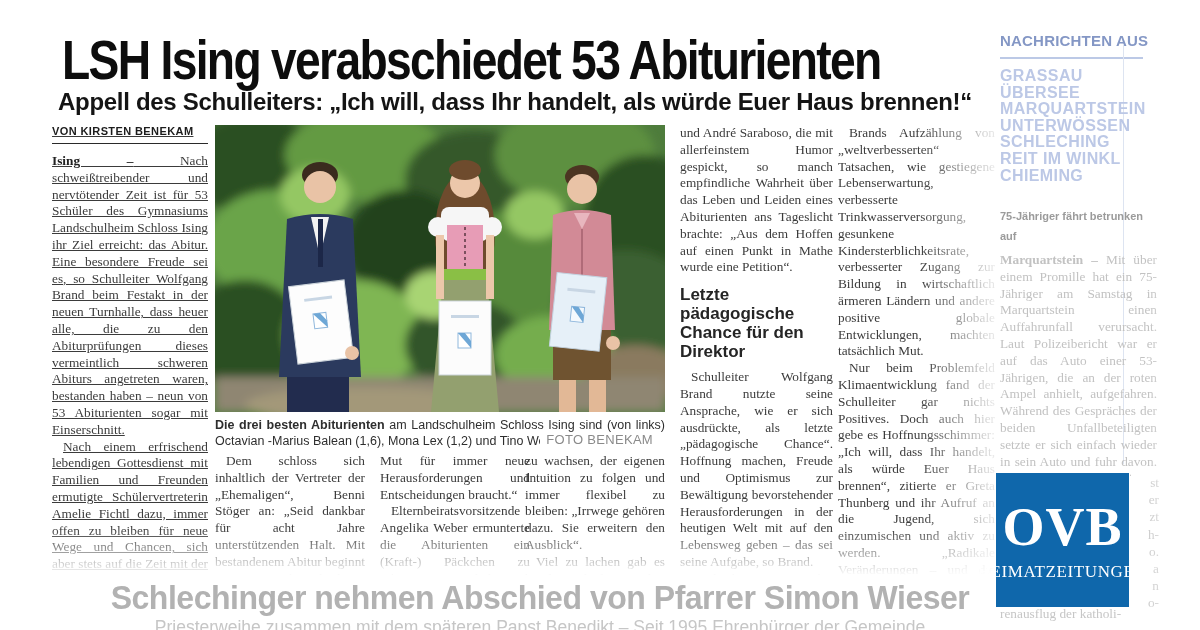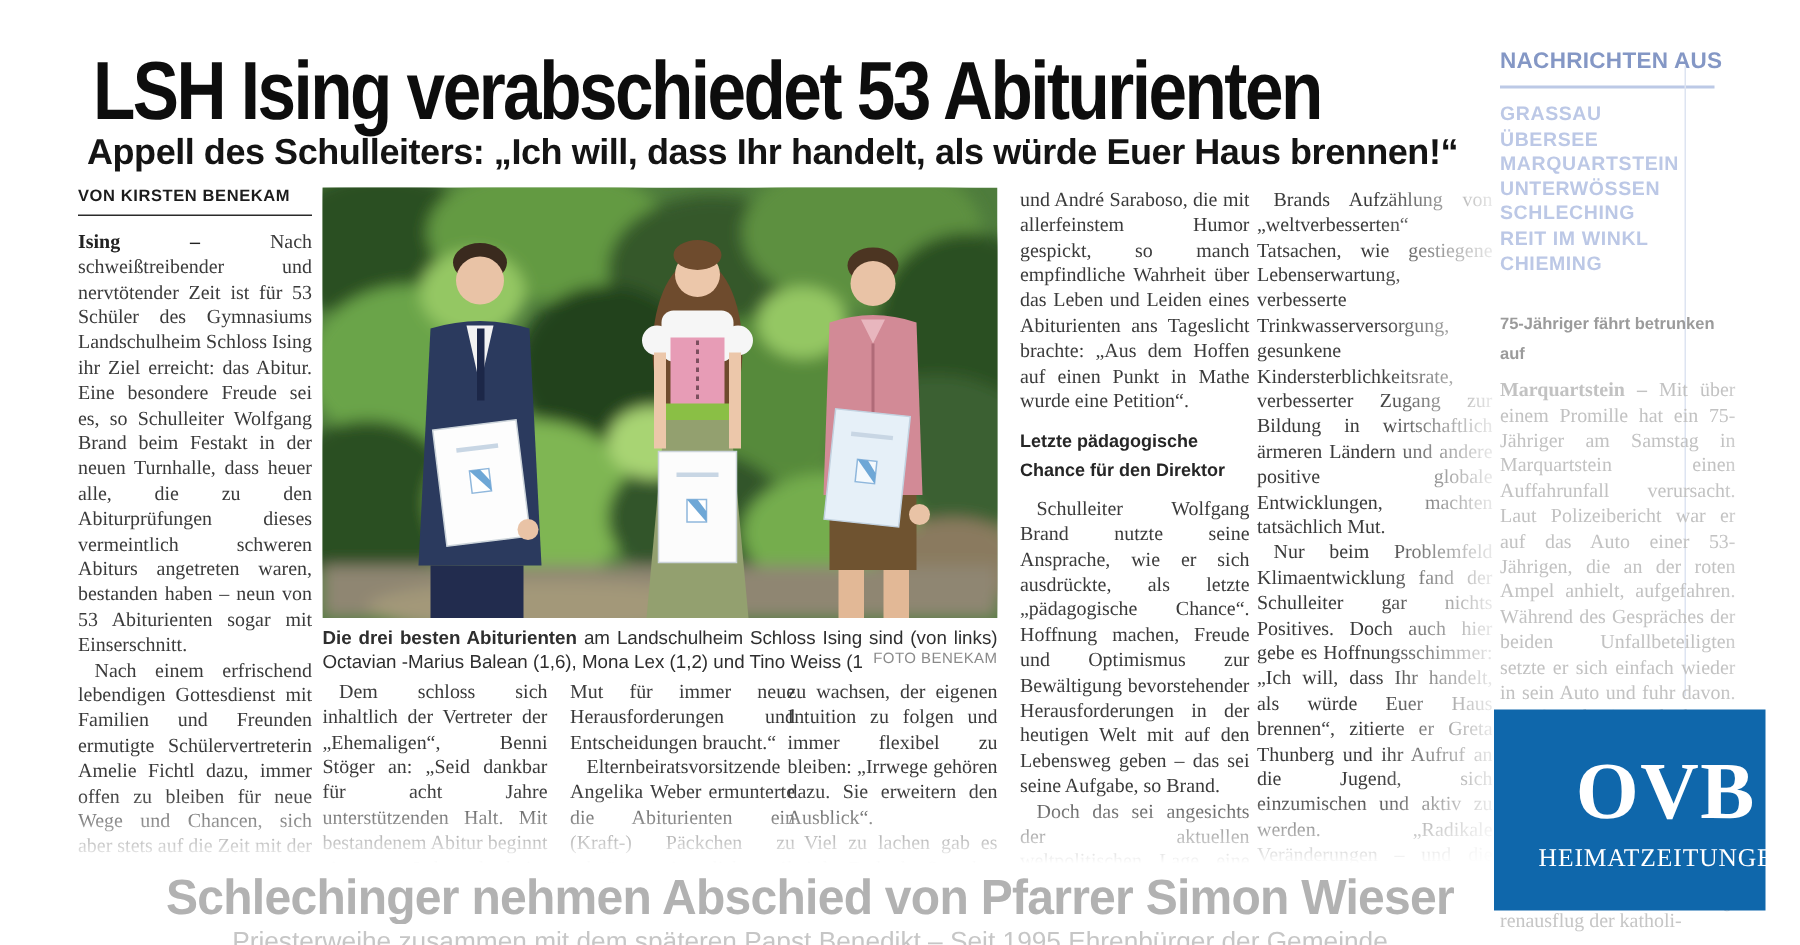--- a/index.html
+++ b/index.html
@@ -16,54 +16,54 @@
             letter-spacing:-.3px;color:#141414;}
 
   
   .col{overflow:hidden;}
   .p{font-size:13.3px;line-height:16.8px;text-align:justify;hyphens:auto;margin:0;color:#3b3b3b;}
   .ind{text-indent:11px;}
   .lead{font-weight:700;color:#222;}
   #byline{font-family:"Liberation Sans",sans-serif;font-weight:700;font-size:11px;
           letter-spacing:.4px;color:#1c1c1c;border-bottom:1.5px solid #2a2a2a;
           padding-bottom:6px;margin-bottom:9px;}
-  .subhead2{font-family:"Liberation Sans",sans-serif;font-weight:700;font-size:12px;
+  .subhead2{font-family:"Liberation Sans",sans-serif;font-weight:700;font-size:17px;
             line-height:19px;color:#252525;margin:9px 0 8px 0;text-align:left;}
 
-  #col1{left:52px;top:125px;width:156px;height:452px;}
+  #col1{left:52px;top:125px;width:156px;height:452px;text-decoration:underline;}
   #photo{left:215px;top:125px;width:450px;height:287px;}
   #caption{left:215px;top:417px;width:450px;font-family:"Liberation Sans",sans-serif;
            font-size:12.5px;line-height:16px;text-align:justify;color:#2e2e2e;}
-  #caption .credit{position:absolute;right:0;bottom:1px;font-size:10px;color:#8a8a8a;
+  #caption .credit{position:absolute;right:12px;bottom:1px;font-size:13px;color:#8a8a8a;
            letter-spacing:.3px;background:#fff;padding-left:6px;}
   #col2{left:215px;top:453px;width:150px;height:124px;}
   #col3{left:380px;top:453px;width:150px;height:124px;}
   #col4{left:525px;top:453px;width:140px;height:124px;}
   #col5{left:680px;top:125px;width:153px;height:452px;}
   #col6{left:838px;top:125px;width:157px;height:452px;}
 
   
   #sb-title{left:1000px;top:32px;font-family:"Liberation Sans",sans-serif;font-weight:700;
             font-size:15px;color:#8497c5;letter-spacing:.2px;}
   #sb-rule{left:1000px;top:57px;width:143px;height:2px;background:#bcc9e6;}
   #sb-towns{left:1000px;top:68px;font-family:"Liberation Sans",sans-serif;font-weight:700;
-            font-size:13px;line-height:16.6px;color:#bcc8e6;letter-spacing:.4px;}
+            font-size:16px;line-height:16.6px;color:#bcc8e6;letter-spacing:.4px;}
   #sb-vrule{left:1123px;top:44px;width:1px;height:420px;background:#dde4f1;}
   #sb-story-title{left:1000px;top:206px;width:155px;font-family:"Liberation Sans",sans-serif;
             font-weight:700;font-size:11px;line-height:20px;color:#9b9b9b;}
   #sb-story{left:1000px;top:252px;width:157px;height:224px;}
   #sb-story .p,#sb-story .lead{color:#c2c2c2;}
   #sb-frags{left:1131px;top:474px;width:28px;font-size:13.3px;line-height:17.2px;
             color:#cccccc;text-align:right;}
   #sb-cutline{left:1000px;top:606px;width:160px;font-size:13.3px;color:#c6c6c6;
             text-align:justify;}
 
   
   #ovb{left:996px;top:473px;width:133px;height:134px;background:#0f67ab;z-index:6;
-       display:flex;flex-direction:column;align-items:center;justify-content:center;padding-left:48px;}
+       display:flex;flex-direction:column;align-items:center;justify-content:center;}
   #ovb .big{font-family:"Liberation Serif",serif;font-weight:700;font-size:54px;
        color:#fff;line-height:54px;letter-spacing:1px;margin-top:2px;}
   #ovb .small{font-family:"Liberation Serif",serif;font-size:17px;color:#fff;
        letter-spacing:.6px;margin-top:8px;}
 
   
   #teaser-title{left:40px;top:579px;width:1000px;text-align:center;
        font-family:"Liberation Sans",sans-serif;font-weight:700;font-size:33px;
        letter-spacing:-.5px;color:#b2b2b2;transform:scaleX(.97);transform-origin:center top;}
   #teaser-deck{left:40px;top:617px;width:1000px;text-align:center;

